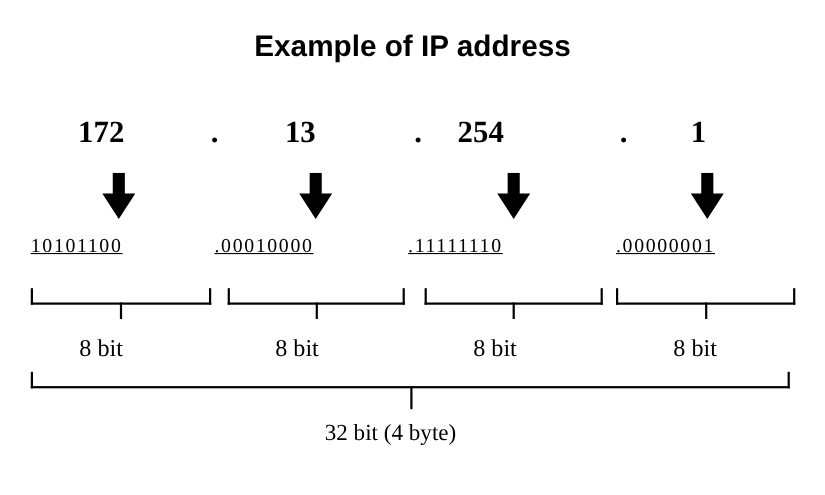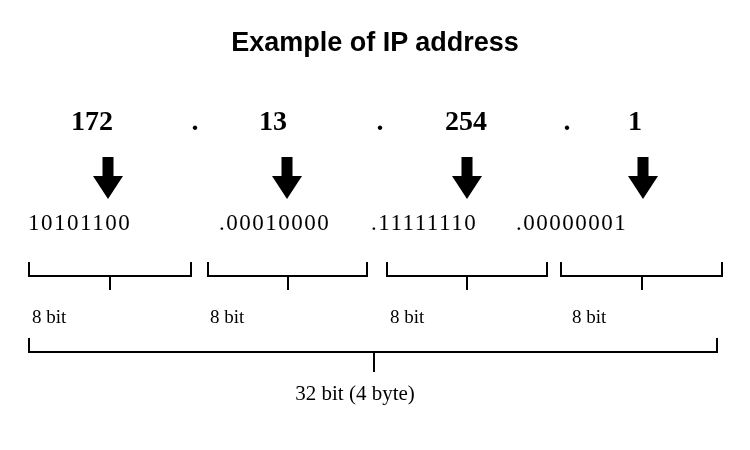--- a/index.html
+++ b/index.html
@@ -36,21 +36,21 @@
     top: 98px;
     font-family: "Liberation Serif", serif;
     font-weight: 700;
     font-size: 28px;
     line-height: 46px;
     color: var(--ink);
     text-align: center;
   }
   .oct-0 { left: 32px;  width: 120px; }
   .oct-1 { left: 213px; width: 120px; }
-  .oct-2 { left: 406px; width: 120px; }
+  .oct-2 { left: 377px; width: 120px; }
   .oct-3 { left: 575px; width: 120px; }
   .dot-0 { left: 175px; width: 40px; }
   .dot-1 { left: 360px; width: 40px; }
   .dot-2 { left: 547px; width: 40px; }
 
   
   .arrow {
     position: absolute;
     top: 157px;
     width: 30px;
@@ -62,30 +62,31 @@
   .arr-0 { left: 93px; }
   .arr-1 { left: 272px; }
   .arr-2 { left: 452px; }
   .arr-3 { left: 628px; }
 
   
   .bin {
     position: absolute;
     top: 207px;
     font-family: "Liberation Serif", serif;
-    font-size: 23px;
+    font-size: 18px;
     line-height: 32px;
     letter-spacing: 1.5px;
     color: var(--ink);
     white-space: nowrap;
+    text-decoration: underline;
   }
   .bin-0 { left: 28px; }
-  .bin-1 { left: 195px; margin-left: 24px; }
+  .bin-1 { left: 195px; }
   .bin-2 { left: 371px; }
-  .bin-3 { left: 516px; }
+  .bin-3 { left: 560px; }
 
   
   .bracket {
     position: absolute;
     top: 262px;
     height: 15px;
     border-left: 2px solid var(--ink);
     border-right: 2px solid var(--ink);
     border-bottom: 2px solid var(--ink);
   }
@@ -101,22 +102,23 @@
   .br-0 { left: 28px;  width: 164px; }
   .br-1 { left: 207px; width: 161px; }
   .br-2 { left: 386px; width: 162px; }
   .br-3 { left: 560px; width: 163px; }
 
   
   .bitlabel {
     position: absolute;
     top: 301px;
     width: 120px;
-    font-family: "Liberation Serif", serif;
-    font-size: 19px;
+    text-align: center;
+    font-family: "Liberation Serif", serif;
+    font-size: 22px;
     line-height: 32px;
     color: var(--ink);
   }
   .bit-0 { left: 32px; }
   .bit-1 { left: 210px; }
   .bit-2 { left: 390px; }
   .bit-3 { left: 572px; }
 
   
   .big-bracket {

